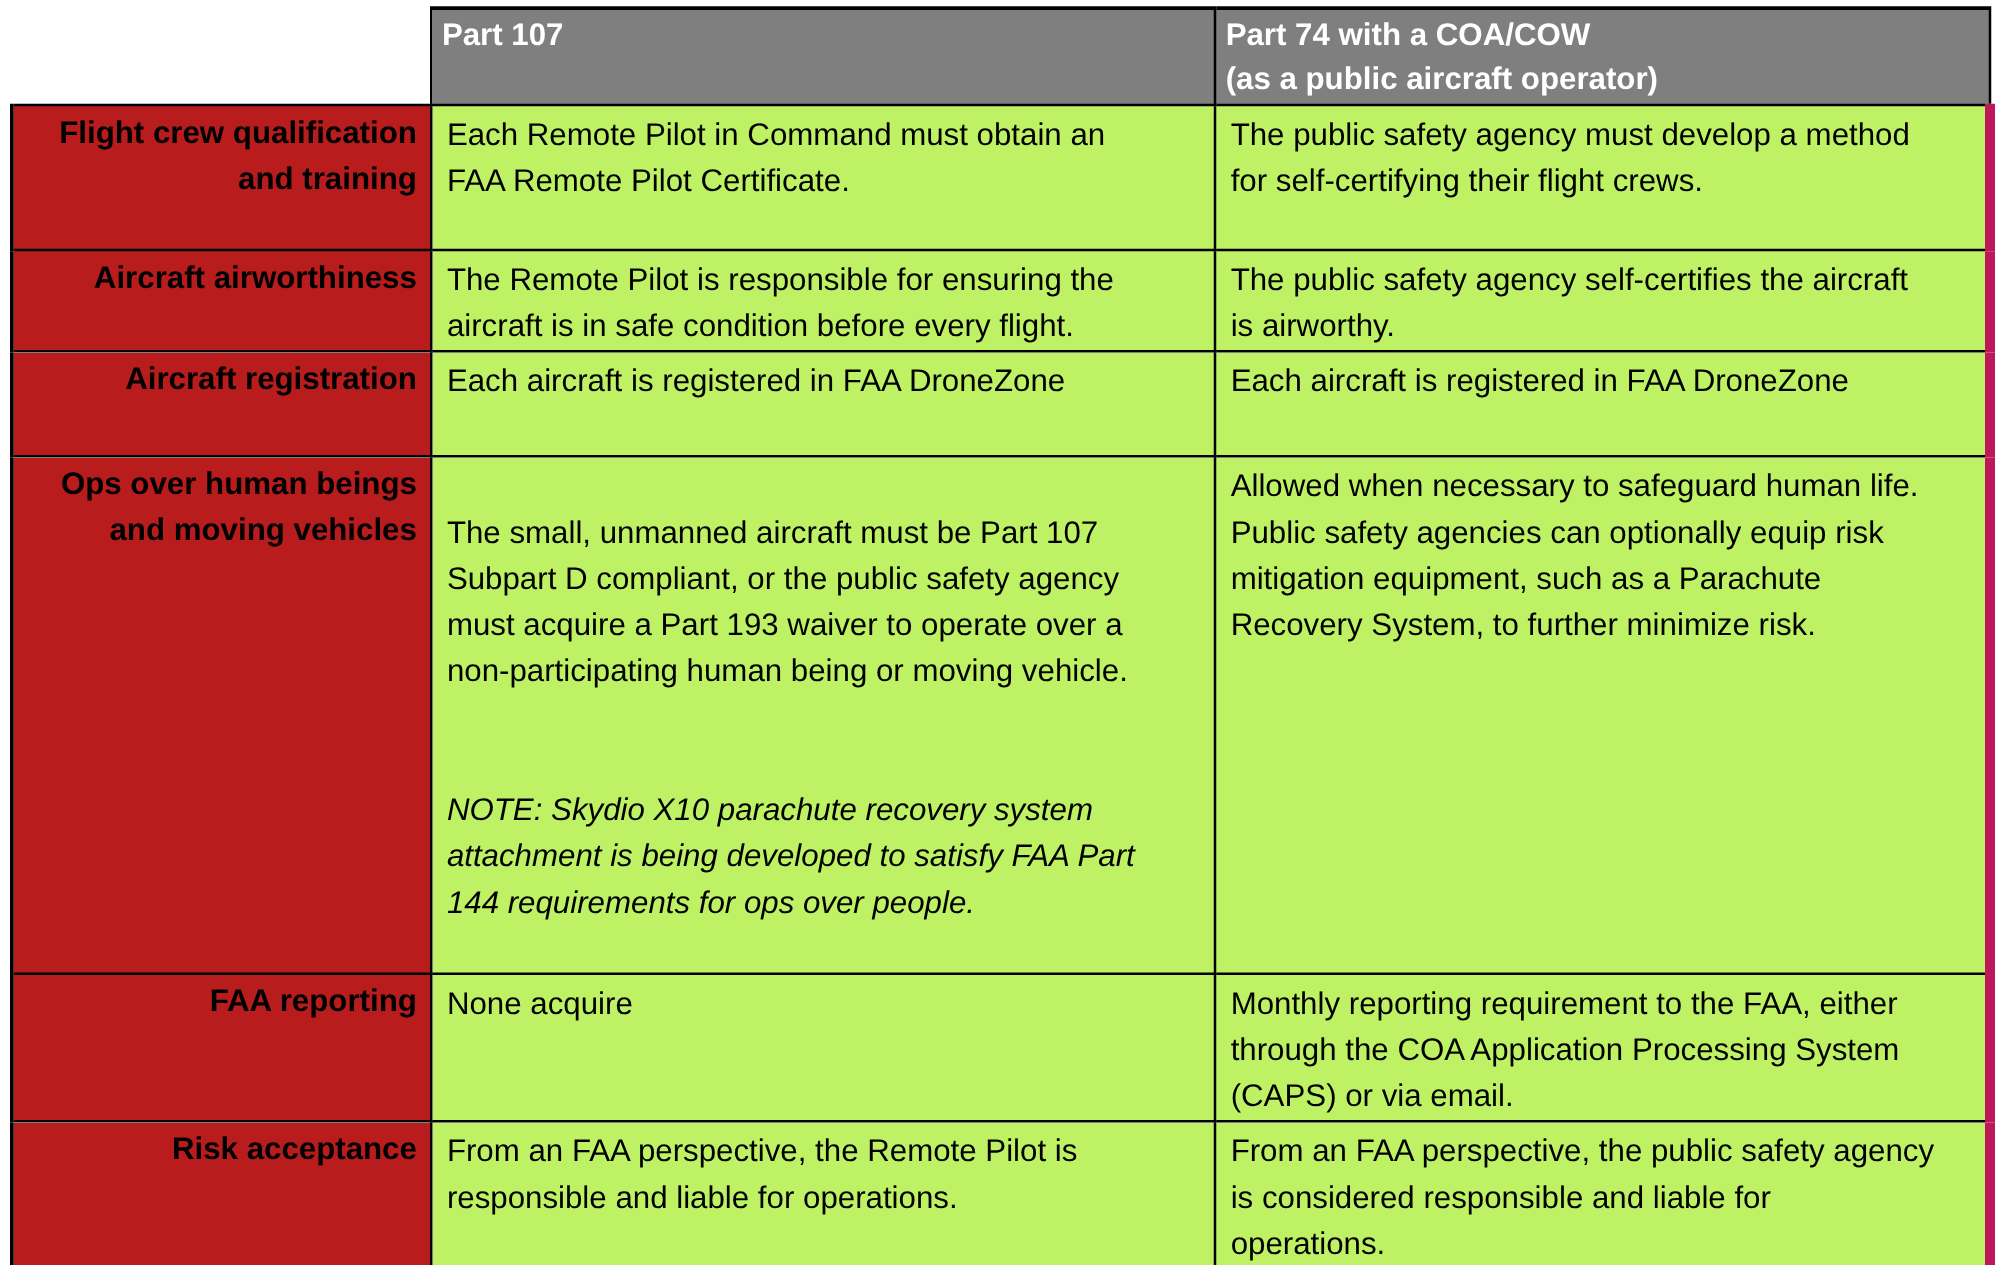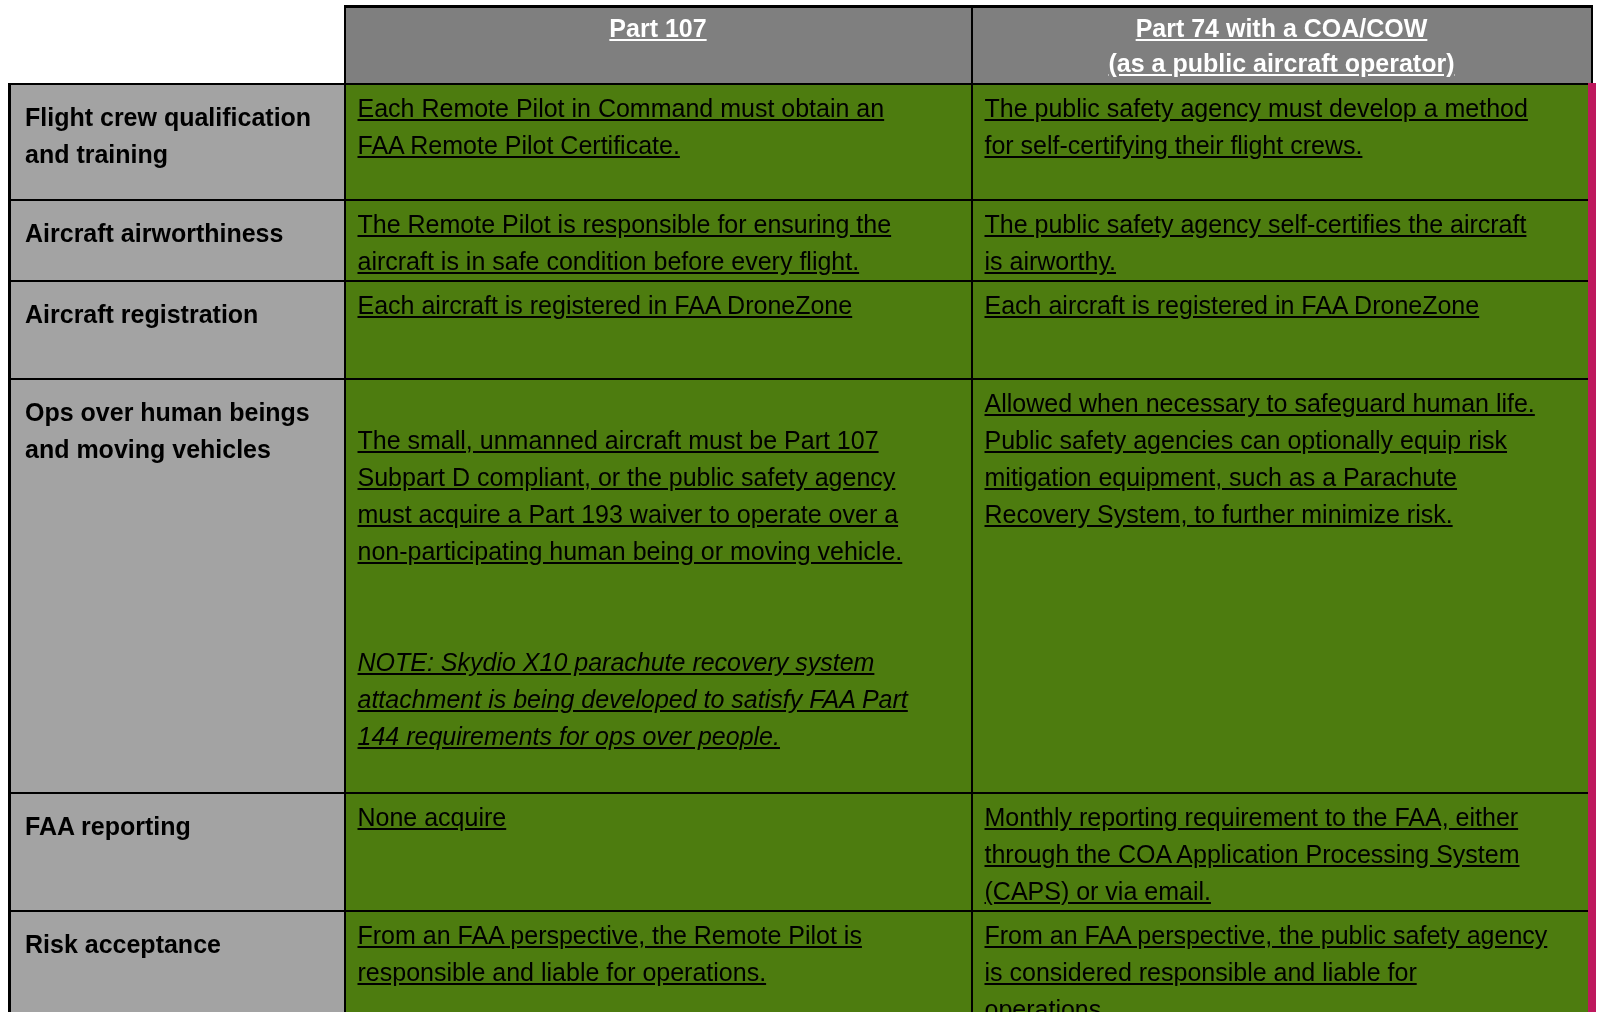--- a/index.html
+++ b/index.html
@@ -31,50 +31,49 @@
     font-size: 25px;
     line-height: 37px;
     white-space: pre-line;
     overflow: hidden;
   }
   
   thead th {
     background: #7f7f7f;
     color: #ffffff;
     font-weight: bold;
-    text-align: center;
+    text-align: left;
     line-height: 35px;
     padding: 3px 8px 0 8px;
     border-top: 3px solid #000000;
-    text-decoration: underline;
   }
   th.ghost {
     border: none;
     background: #ffffff;
   }
   
   td.label {
-    background: #a3a3a3;
+    background: #b91c1c;
     font-weight: bold;
-    padding: 14px 10px 0 14px;
+    padding: 3px 10px 0 14px;
     border-left: 3px solid #000000;
+    text-align: right;
   }
   
   td.body {
-    background: #4d7c0f;
+    background: #bef264;
     padding: 5px 12px 0 12px;
-    text-decoration: underline;
   }
   td.last-col { border-right: 8px solid #be185d; }
   tr.last-row td { border-bottom: 3px solid #000000; }
 
   tr.hdr  { height: 77px; }
   tr.r0 { height: 116px; }
   tr.r1 { height: 74px; }
-  tr.r2 { height: 98px; }
+  tr.r2 { height: 84px; }
   tr.r3 { height: 306px; }
   tr.r4 { height: 118px; margin-top: 16px; }
   tr.r5 { height: 114px; }
   tr.r6 { height: 116px; }
 
   .note {
     font-style: italic;
     margin-top: 37px;
   }
 </style>

